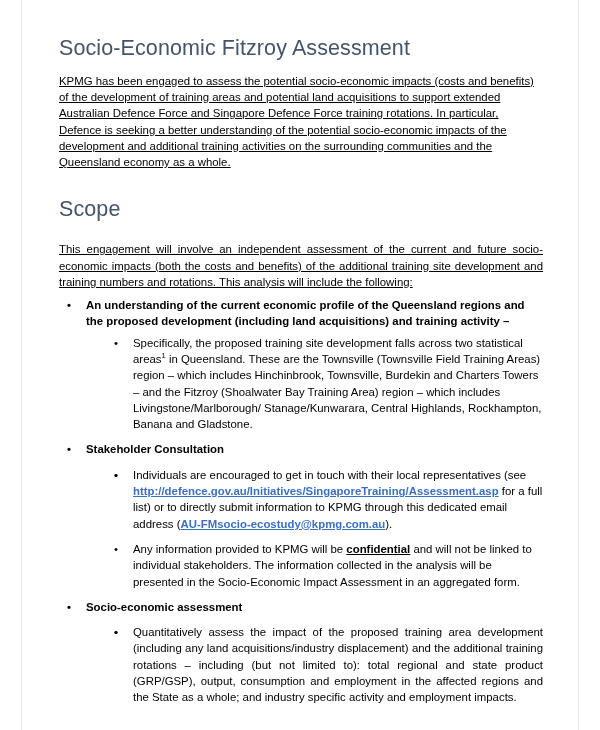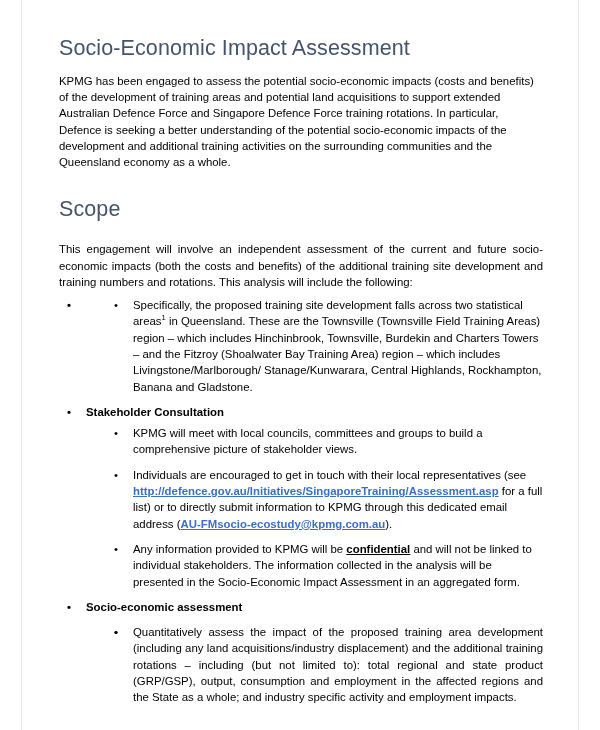--- a/index.html
+++ b/index.html
@@ -61,20 +61,21 @@
   h1.doc-h1.scope {
     margin-top: 26px;
     margin-bottom: 20px;
   }
 
   p.body-text {
     font-size: 11.4px;
     line-height: 16.3px;
     margin: 0 0 4px 0;
     text-align: left;
+    text-decoration: underline;
   }
   p.body-text.justify {
     text-align: justify;
     text-justify: inter-word;
   }
 
   ul {
     list-style: none;
     margin: 0;
     padding: 0;
@@ -137,48 +138,48 @@
     vertical-align: super;
     line-height: 0;
   }
 </style>
 </head>
 <body>
 
 <div id="page">
   <div id="content">
 
-    <h1 class="doc-h1">Socio-Economic Impact Assessment</h1>
+    <h1 class="doc-h1">Socio-Economic Fitzroy Assessment</h1>
 
     <p class="body-text">KPMG has been engaged to assess the potential socio-economic impacts (costs and benefits) of the development of training areas and potential land acquisitions to support extended Australian Defence Force and Singapore Defence Force training rotations.  In particular, Defence is seeking a better understanding of the potential socio-economic impacts of the development and additional training activities on the surrounding communities and the Queensland economy as a whole.</p>
 
     <h1 class="doc-h1 scope">Scope</h1>
 
     <p class="body-text justify">This engagement will involve an independent assessment of the current and future socio-economic impacts (both the costs and benefits) of the additional training site development and training numbers and rotations.  This analysis will include the following:</p>
 
     <ul>
 
       <li class="lvl1">
         <span class="bullet">•</span>
+        <span>An understanding of the current economic profile of the Queensland regions and the proposed development (including land acquisitions) and training activity –</span>
         <ul class="sub">
           <li class="lvl2 ragged">
             <span class="bullet">•</span>
             <span>Specifically, the proposed training site development falls across two statistical areas</span><sup class="fn">1</sup><span> in Queensland.  These are the Townsville (Townsville Field Training Areas) region – which includes Hinchinbrook, Townsville, Burdekin and Charters Towers – and the Fitzroy (Shoalwater Bay Training Area) region – which includes Livingstone/Marlborough/ Stanage/Kunwarara, Central Highlands, Rockhampton, Banana and Gladstone.</span>
           </li>
         </ul>
       </li>
 
       <li class="lvl1">
         <span class="bullet">•</span>
         <span>Stakeholder Consultation</span>
         <ul class="sub">
 
           <li class="lvl2 ragged">
             <span class="bullet">•</span>
-            <span>KPMG will meet with local councils, committees and groups to build a comprehensive picture of stakeholder views.</span>
           </li>
 
           <li class="lvl2 ragged">
             <span class="bullet">•</span>
             <span>Individuals are encouraged to get in touch with their local representatives (see </span><a class="doc-link" href="#">http://defence.gov.au/Initiatives/SingaporeTraining/Assessment.asp</a><span> for a full list) or to directly submit information to KPMG through this dedicated email address (</span><a class="doc-link" href="#">AU-FMsocio-ecostudy@kpmg.com.au</a><span>).</span>
           </li>
 
           <li class="lvl2 ragged">
             <span class="bullet">•</span>
             <span>Any information provided to KPMG will be </span><span class="bold-underline">confidential</span><span> and will not be linked to individual stakeholders.  The information collected in the analysis will be presented in the Socio-Economic Impact Assessment in an aggregated form.</span>

